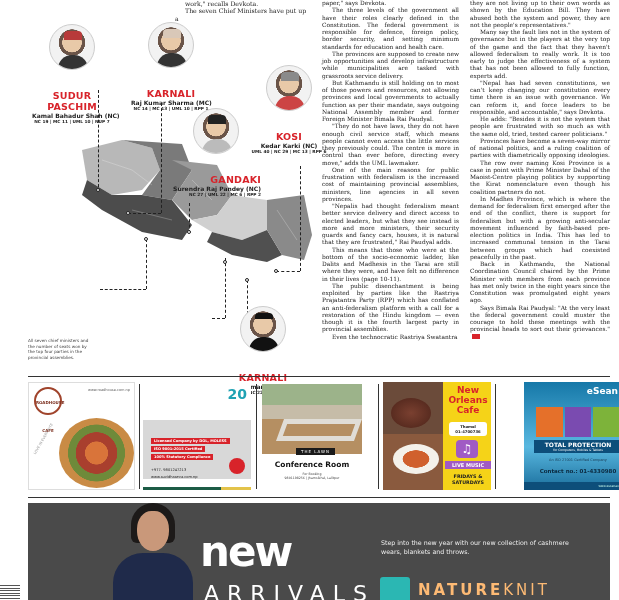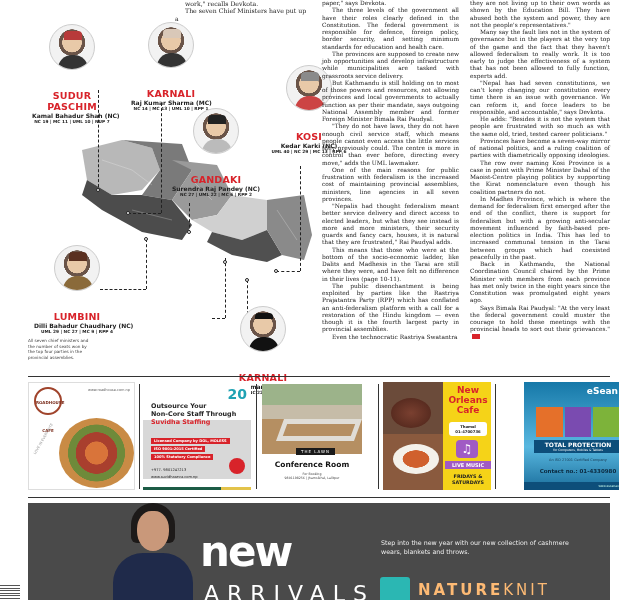--- a/index.html
+++ b/index.html
@@ -145,46 +145,37 @@
   </div>
   <div class="cm" style="left:103px;top:4px;width:80px;">
     <div class="photo">
         <div class="cap" style="background:#d9c8b8;"></div>
         <div class="body"></div>
       </div>
     <div class="prov">KARNALI</div>
     <div class="name">Raj Kumar Sharma (MC)</div>
     <div class="seats">NC 14 | MC 13 | UML 10 | RPP 1</div>
   </div>
-  <div class="cm" style="left:241px;top:47px;width:80px;">
+  <div class="cm" style="left:221px;top:47px;width:80px;">
     <div class="photo">
         <div class="cap" style="background:#8a8a8a;"></div>
         <div class="body" style="background:#c44;"></div>
       </div>
     <div class="prov">KOSI</div>
     <div class="name">Kedar Karki (NC)</div>
     <div class="seats">UML 40 | NC 29 | MC 13 | RPP 6</div>
   </div>
-  <div class="cm" style="left:143px;top:90px;width:90px;">
+  <div class="cm" style="left:143px;top:90px;width:90px;text-align:right;">
     <div class="photo">
         <div class="cap" style="background:#222;"></div>
         <div class="body" style="background:#bbb;"></div>
       </div>
     <div class="prov">GANDAKI</div>
     <div class="name">Surendra Raj Pandey (NC)</div>
     <div class="seats">NC 27 | UML 22 | MC 6 | RPP 2</div>
-  </div>
-  <div class="cm" style="left:6px;top:227px;width:86px;">
-    <div class="photo">
-        <div class="cap" style="background:#5a3020;"></div>
-        <div class="body" style="background:#8a6a3a;"></div>
-      </div>
-    <div class="prov">LUMBINI</div>
-    <div class="name">Dilli Bahadur Chaudhary (NC)</div>
-    <div class="seats">UML 29 | NC 27 | MC 9 | RPP 4</div>
   </div>
   <div class="cm" style="left:190px;top:288px;width:90px;">
     <div class="photo">
         <div class="cap" style="background:#111;height:6px;"></div>
         <div class="body" style="background:#111;"></div>
       </div>
     <div class="prov">KARNALI</div>
     <div class="name">Saroj Kumar Yadav (JSP)</div>
     <div class="seats">UML 23 | NC 22 | JSP 16 | JP 13</div>
   </div>
@@ -222,25 +213,20 @@
 <div class="ad ad1">
   <div class="logo">ROADHOUSE CAFE</div>
   <div class="url">www.roadhouse.com.np</div>
   <div class="pizza"></div>
   <div class="tag">LOVE IN EVERY BITE</div>
 </div>
 <div class="vsep" style="left:139px;"></div>
 
 <div class="ad ad2">
   <div class="n20">20</div>
-  <div class="t">
-    <div>Outsource Your</div>
-    <div>Non-Core Staff Through</div>
-    <div class="r">Suvidha Staffing</div>
-  </div>
   <div class="pill" style="top:56px;">Licensed Company by DOL, MOLESS</div>
   <div class="pill" style="top:64px;">ISO 9001:2015 Certified</div>
   <div class="pill" style="top:72px;">100% Statutory Compliance</div>
   <div class="contact" style="top:86px;">+977- 9801247213</div>
   <div class="contact" style="top:93px;">www.suvidhaseva.com.np</div>
   <div class="seal"></div>
   <div class="bar"></div>
 </div>
 <div class="vsep" style="left:256px;"></div>
 

